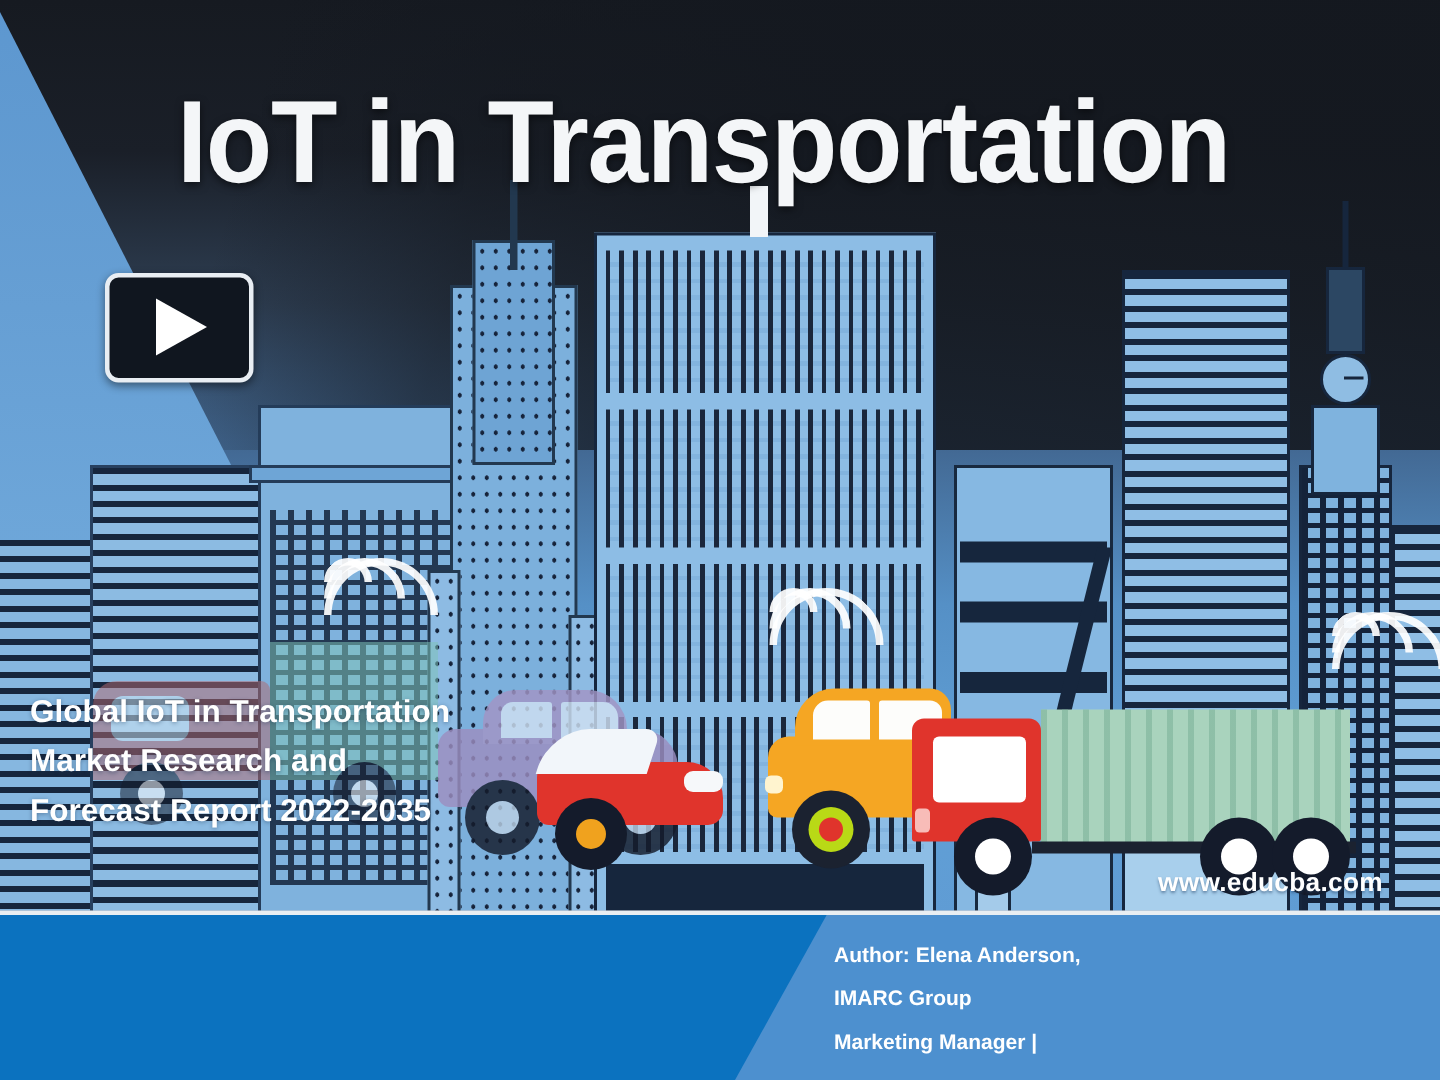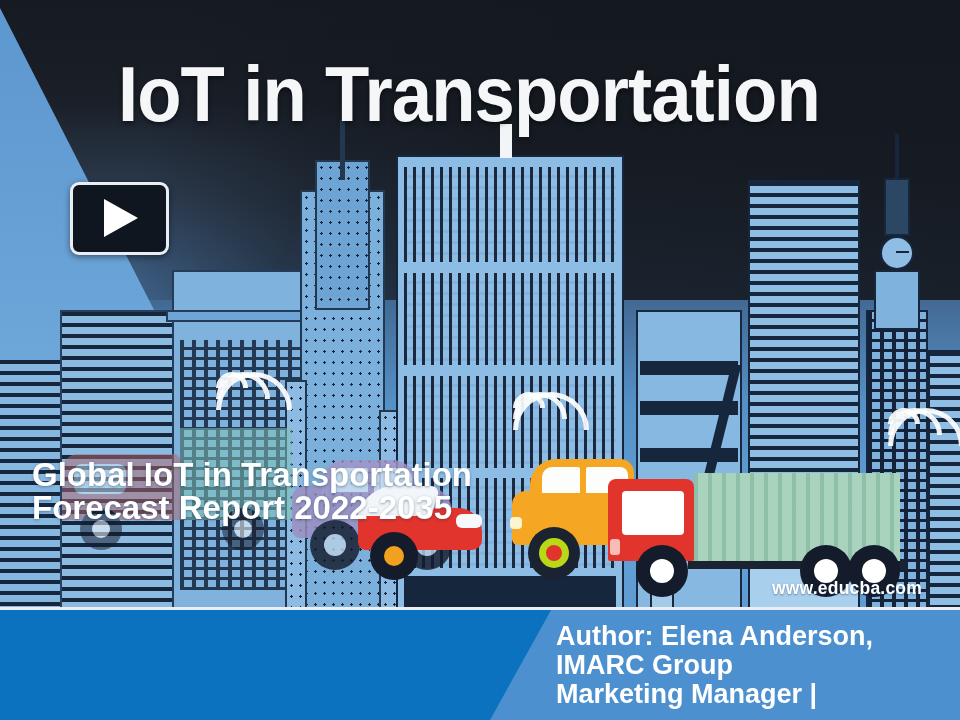--- a/index.html
+++ b/index.html
@@ -40,36 +40,36 @@
     font-family:"Liberation Sans",sans-serif;transform:scaleX(.93);transform-origin:left center;
     text-shadow:0 2px 6px rgba(0,0,0,.55);white-space:nowrap;}
 
   
   .play-btn{position:absolute;left:70px;top:182px;width:93px;height:67px;border-radius:9px;
     background:#10161f;border:3px solid #e9eef3;box-shadow:0 2px 6px rgba(0,0,0,.45);cursor:pointer;}
   .play-tri{position:absolute;left:31px;top:14px;width:0;height:0;
     border-left:34px solid #ffffff;border-top:19px solid transparent;border-bottom:19px solid transparent;}
 
   
-  .headline{position:absolute;left:32px;top:458px;width:560px;color:#ffffff;
-    font-size:33px;font-weight:bold;line-height:33px;
+  .headline{position:absolute;left:20px;top:458px;width:560px;color:#ffffff;
+    font-size:21px;font-weight:bold;line-height:33px;
     text-shadow:0 1px 3px rgba(25,50,80,.45);}
   .headline div{white-space:nowrap;}
 
   
   .watermark{position:absolute;left:772px;top:578px;color:#ffffff;font-size:17.5px;font-weight:bold;
     letter-spacing:.2px;text-shadow:0 1px 2px rgba(30,60,95,.5);}
 
   
   .sep{position:absolute;left:0;top:607px;width:960px;height:3px;background:#e9eef2;}
   .bar{position:absolute;left:0;top:610px;width:960px;height:110px;background:#0b72bf;overflow:hidden;}
   .bar-light{position:absolute;top:0;right:0;width:470px;height:110px;background:#4d90cf;
      clip-path:polygon(13% 0,100% 0,100% 100%,0 100%);}
   .author{position:absolute;left:556px;top:622px;width:400px;color:#ffffff;
-     font-size:27px;font-weight:bold;line-height:29px;}
+     font-size:14px;font-weight:bold;line-height:29px;}
   .author div{white-space:nowrap;}
   .copyright{position:absolute;left:12px;top:698px;color:#ffffff;font-size:13.5px;font-weight:bold;letter-spacing:.2px;}
 </style>
 </head>
 <body>
 
 <div id="slide">
 
   <div class="sky2"></div>
   <div class="sky-right-dark"></div>
@@ -202,20 +202,21 @@
   </div>
 
   <div class="big-title">IoT in Transportation</div>
 
   <div class="play-btn">
     <div class="play-tri"></div>
   </div>
 
   <div class="headline">
     <div>Global IoT in Transportation</div>
+    <div>Market Research and</div>
     <div>Forecast Report 2022-2035</div>
   </div>
 
   <div class="watermark">www.educba.com</div>
 
   <div class="sep"></div>
   <div class="bar">
     <div class="bar-light"></div>
   </div>
 

